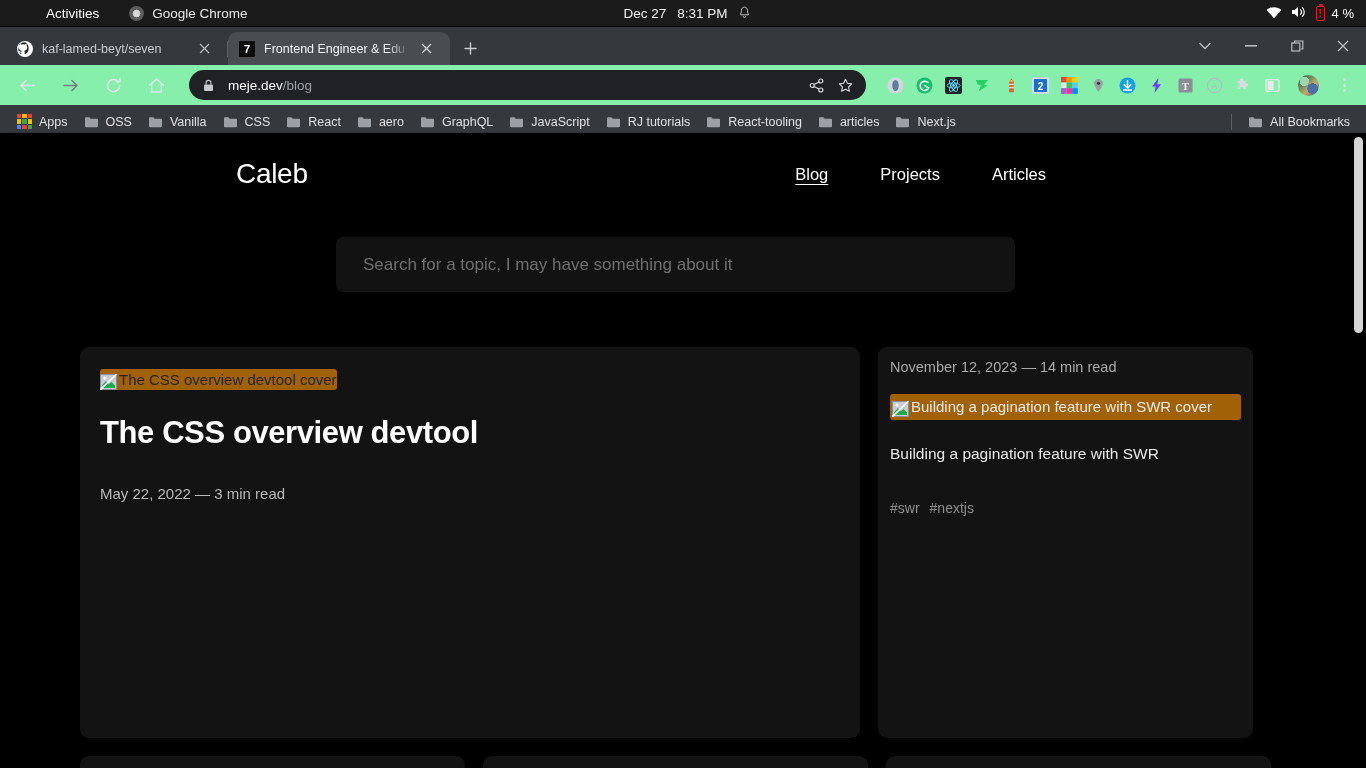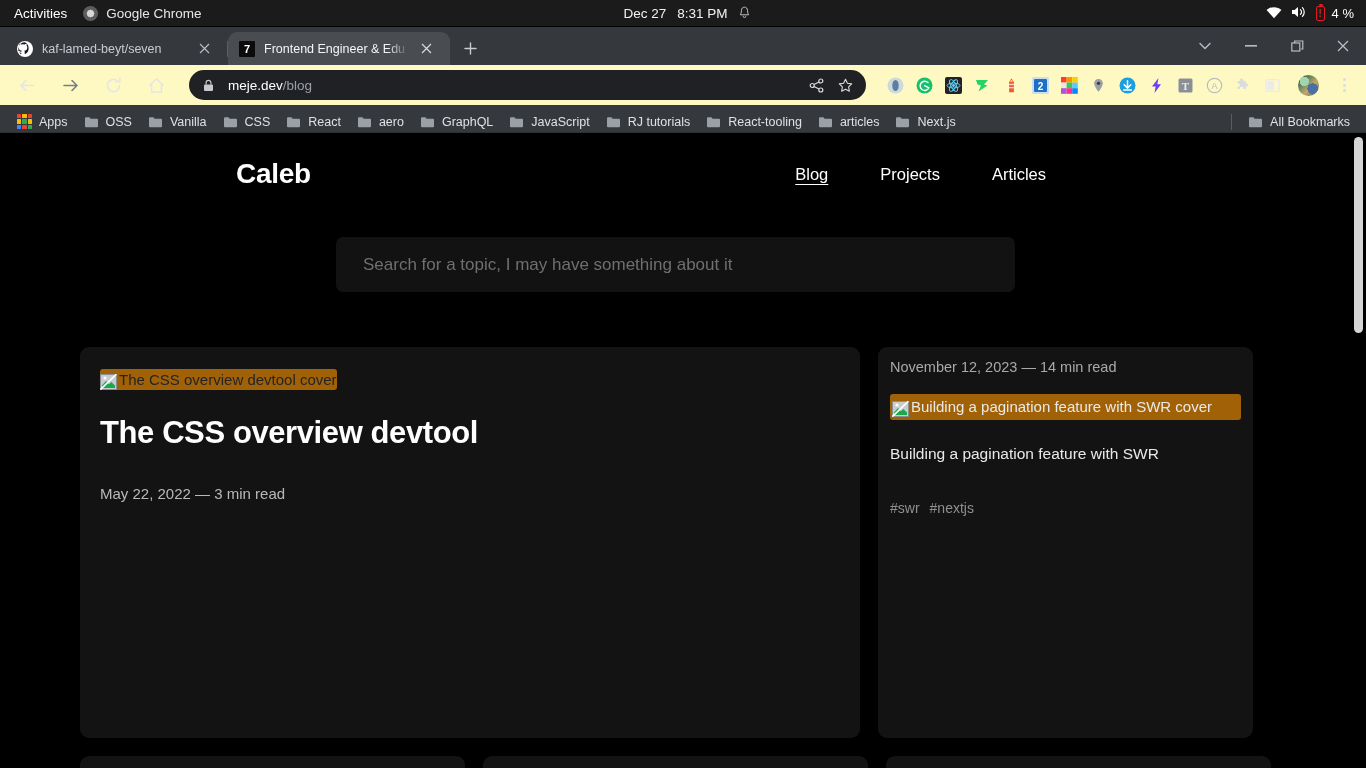--- a/index.html
+++ b/index.html
@@ -14,21 +14,21 @@
   
   .gnome-bar {
     height: 27px; width: 100%;
     background: #1b1b1b;
     display: flex; align-items: center;
     position: relative;
     color: #e6e6e6;
     font-size: 13.5px;
     border-bottom: 1px solid #000;
   }
-  .gnome-left { display: flex; align-items: center; gap: 16px; padding-left: 14px; }
+  .gnome-left { display: flex; align-items: center; gap: 30px; padding-left: 14px; margin-left: 32px; }
   .gnome-activities { font-size: 13.5px; color: #ffffff; }
   .gnome-app { display: flex; align-items: center; gap: 8px; font-size: 13.5px; }
   .chrome-mini {
     width: 15px; height: 15px; border-radius: 50%;
     background: radial-gradient(circle at 50% 50%, #8c8c8c 0 38%, #5d5d5d 38% 100%);
     display: inline-block; position: relative;
   }
   .chrome-mini::after {
     content: ""; position: absolute; left: 4px; top: 4px;
     width: 7px; height: 7px; border-radius: 50%; background: #d8d8d8;
@@ -102,21 +102,21 @@
     display: flex; align-items: center;
   }
   .winctl > div {
     width: 46px; height: 38px;
     display: flex; align-items: center; justify-content: center;
     color: #b9bec4;
   }
 
   
   .toolbar {
-    height: 40px; background: #fef9c3;
+    height: 40px; background: #86efac;
     display: flex; align-items: center; gap: 5px; padding: 0 8px;
   }
   .navbtn {
     width: 32px; height: 32px; margin: 0 3px;
     display: flex; align-items: center; justify-content: center;
     color: #e3e5e8; border-radius: 50%;
   }
   .navbtn.disabled { color: #787d84; }
   .omnibox {
     flex: 1; height: 30px; margin: 0 7px 0 9px;
@@ -196,21 +196,21 @@
     background: #000000;
     position: relative;
   }
 
   .site-header {
     display: flex; align-items: center;
     padding: 18px 60px 0 60px;
     height: 64px;
   }
   .brand {
-    font-size: 28px; font-weight: bold; color: #ffffff;
+    font-size: 28px; font-weight: normal; color: #ffffff;
     letter-spacing: -0.3px; margin-left: 176px;
   }
   .site-nav {
     margin-left: auto; display: flex; align-items: center; gap: 52px;
     margin-right: 245px;
   }
   .nav-link {
     font-size: 16.5px; color: #ffffff;
   }
   .nav-link.active { text-decoration: underline; text-underline-offset: 4px; }

